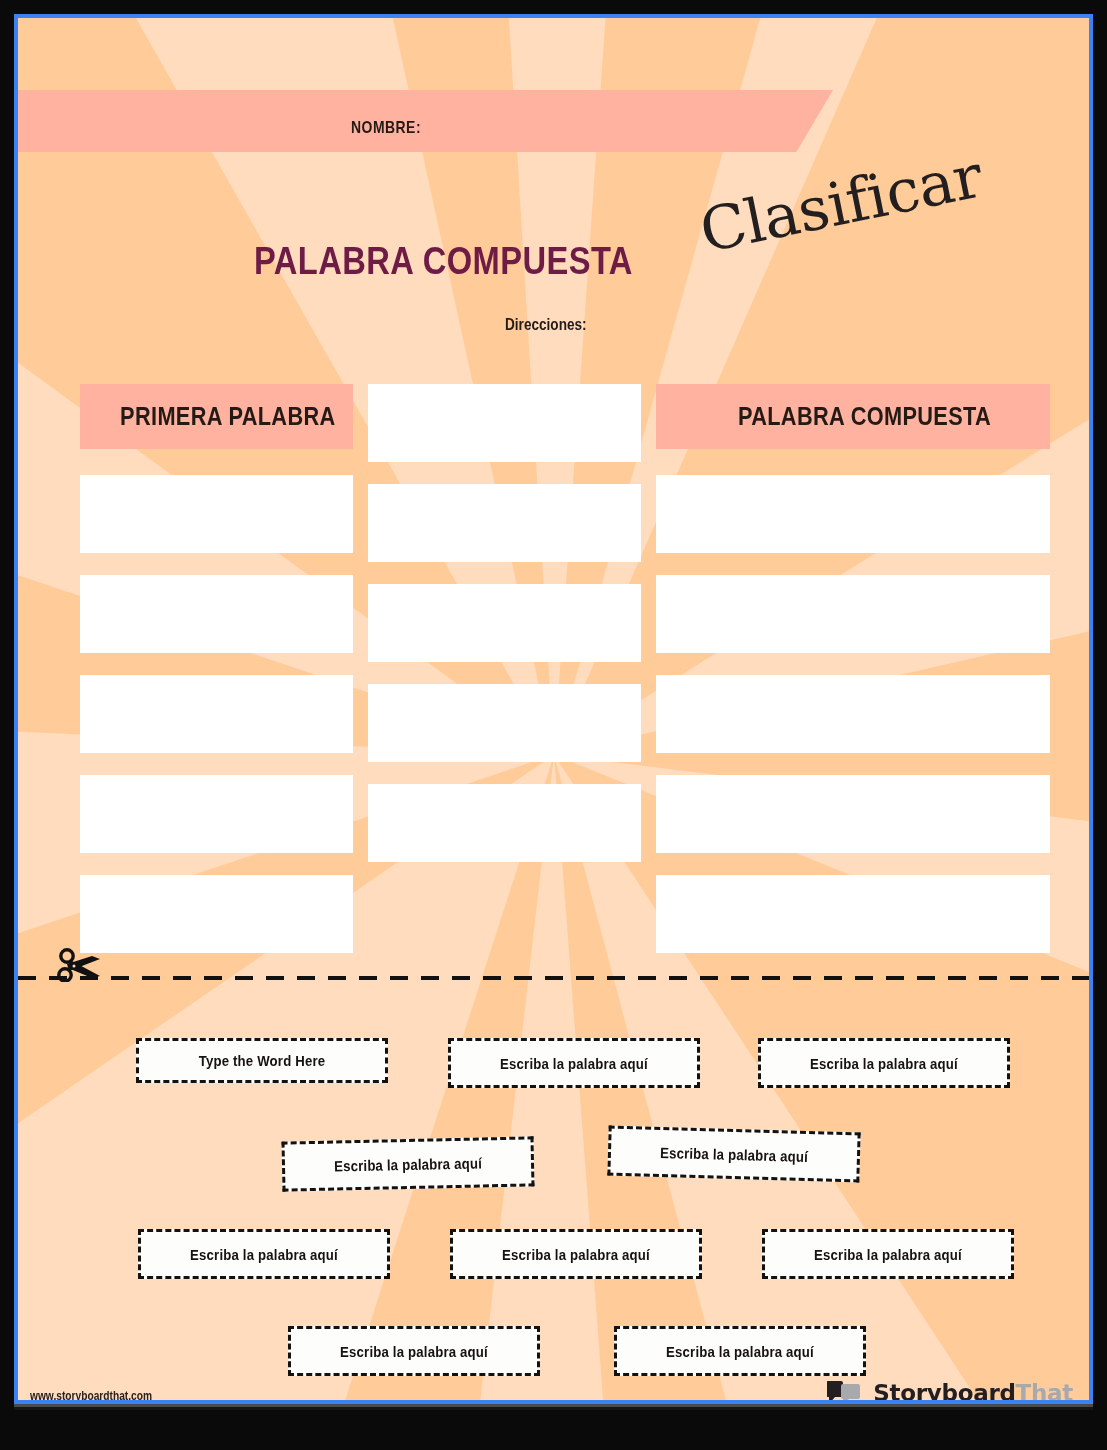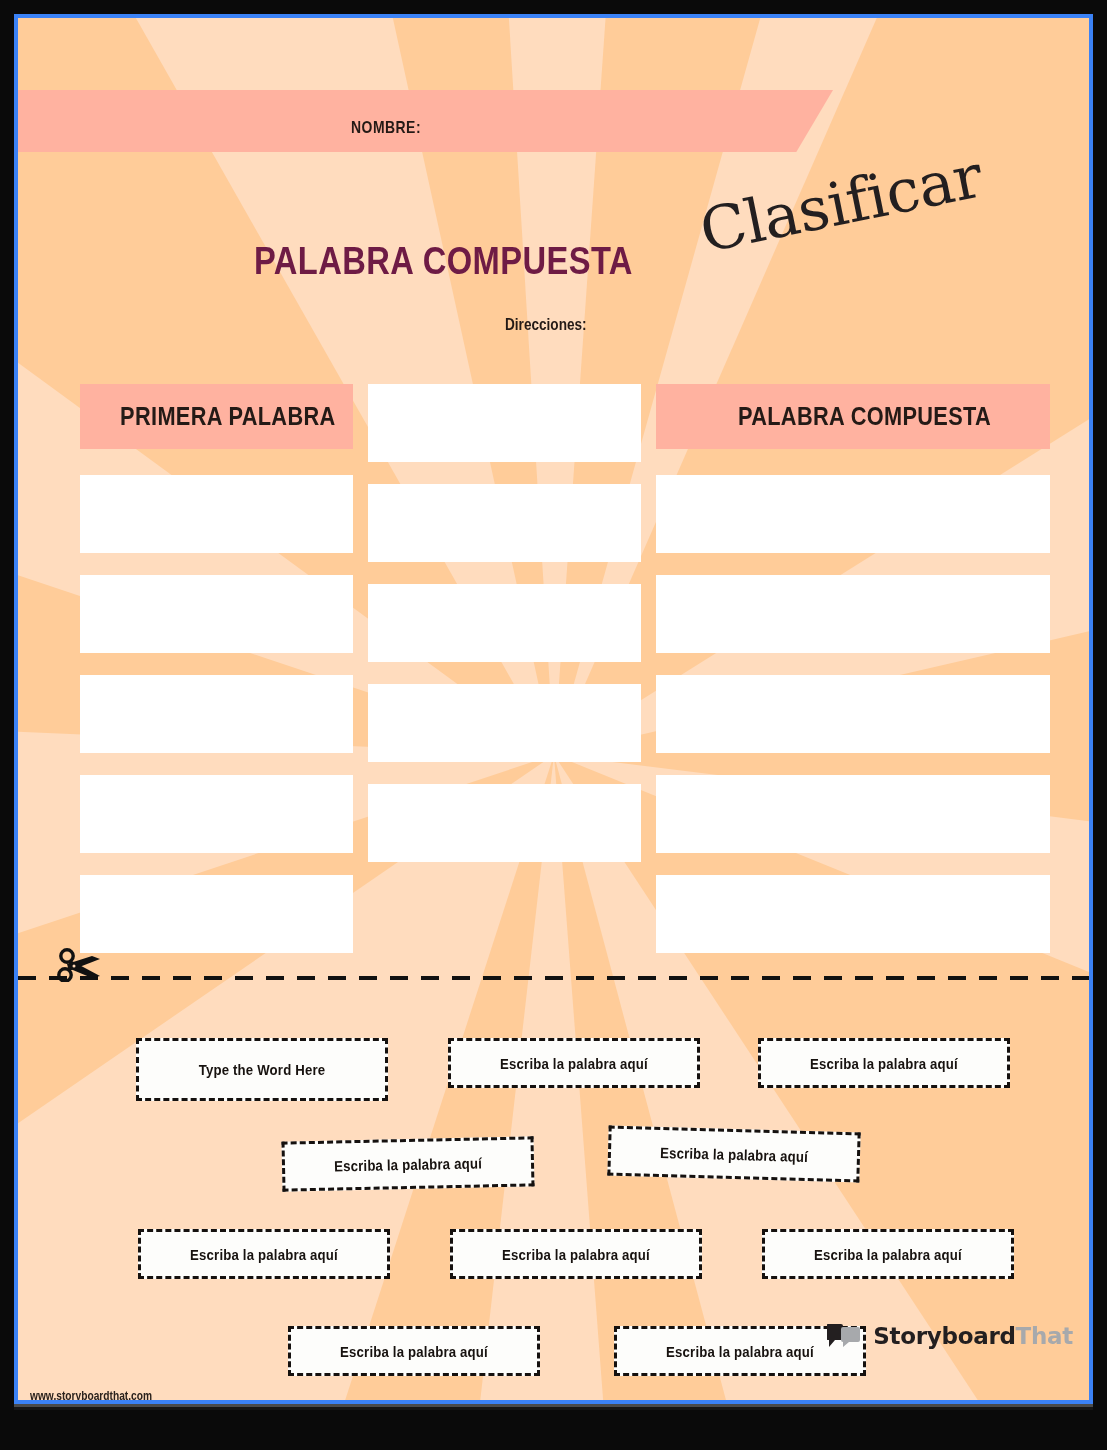--- a/index.html
+++ b/index.html
@@ -208,21 +208,21 @@
     font-size: 12px;
     font-weight: bold;
     color: #2a211c;
     font-family: "Liberation Sans Narrow", "Liberation Sans", sans-serif;
     transform: scaleX(0.85);
     transform-origin: left center;
   }
   .footer-logo {
     position: absolute;
     right: 16px;
-    top: 1304px;
+    top: 1361px;
     display: flex;
     align-items: center;
     gap: 12px;
   }
   .logo-mark { width: 34px; height: 27px; }
   .logo-text {
     font-size: 23px;
     font-weight: bold;
     letter-spacing: -0.3px;
     font-family: "DejaVu Sans", sans-serif;
@@ -302,21 +302,21 @@
       <svg viewBox="0 0 50 34" aria-hidden="true">
         <circle cx="11" cy="8" r="6.2" fill="none" stroke="#111" stroke-width="3.4"></circle>
         <circle cx="9" cy="27" r="6.2" fill="none" stroke="#111" stroke-width="3.4"></circle>
         <path d="M14,12 L44,28 L36,30 L12,20 Z" fill="#111"></path>
         <path d="M13,23 L44,11 L36,8 L11,16 Z" fill="#111"></path>
         <circle cx="18" cy="18" r="1.5" fill="#FFD9B8"></circle>
       </svg>
     </div>
 
     <div class="cards-area">
-      <div class="word-card" style="left: 118px; top: 25px; width: 252px; height: 63px;">
+      <div class="word-card" style="left: 118px; top: 25px; width: 252px; height: 45px;">
         <span>Type the Word Here</span>
       </div>
       <div class="word-card" style="left: 430px; top: 25px; width: 252px; height: 50px;">
         <span>Escriba la palabra aquí</span>
       </div>
       <div class="word-card" style="left: 740px; top: 25px; width: 252px; height: 50px;">
         <span>Escriba la palabra aquí</span>
       </div>
       <div class="word-card" style="left: 264px; top: 126px; width: 252px; height: 50px; transform: rotate(-1.2deg);">
         <span>Escriba la palabra aquí</span>

